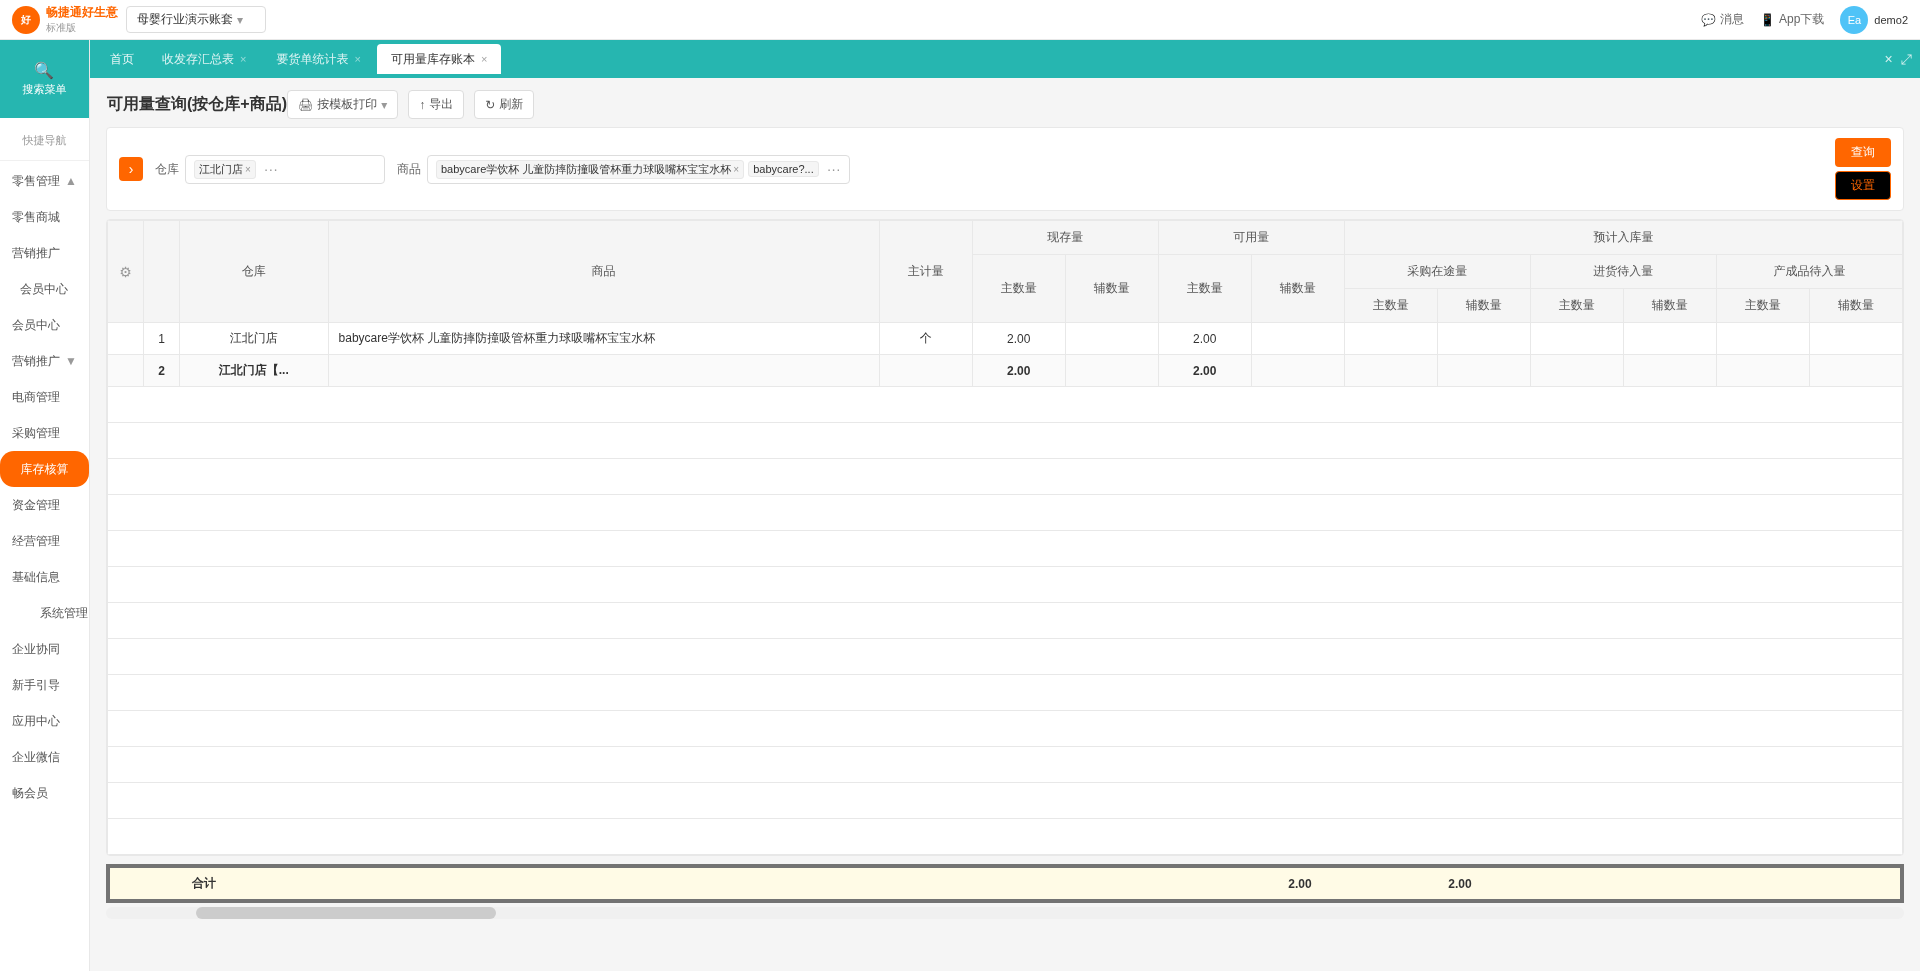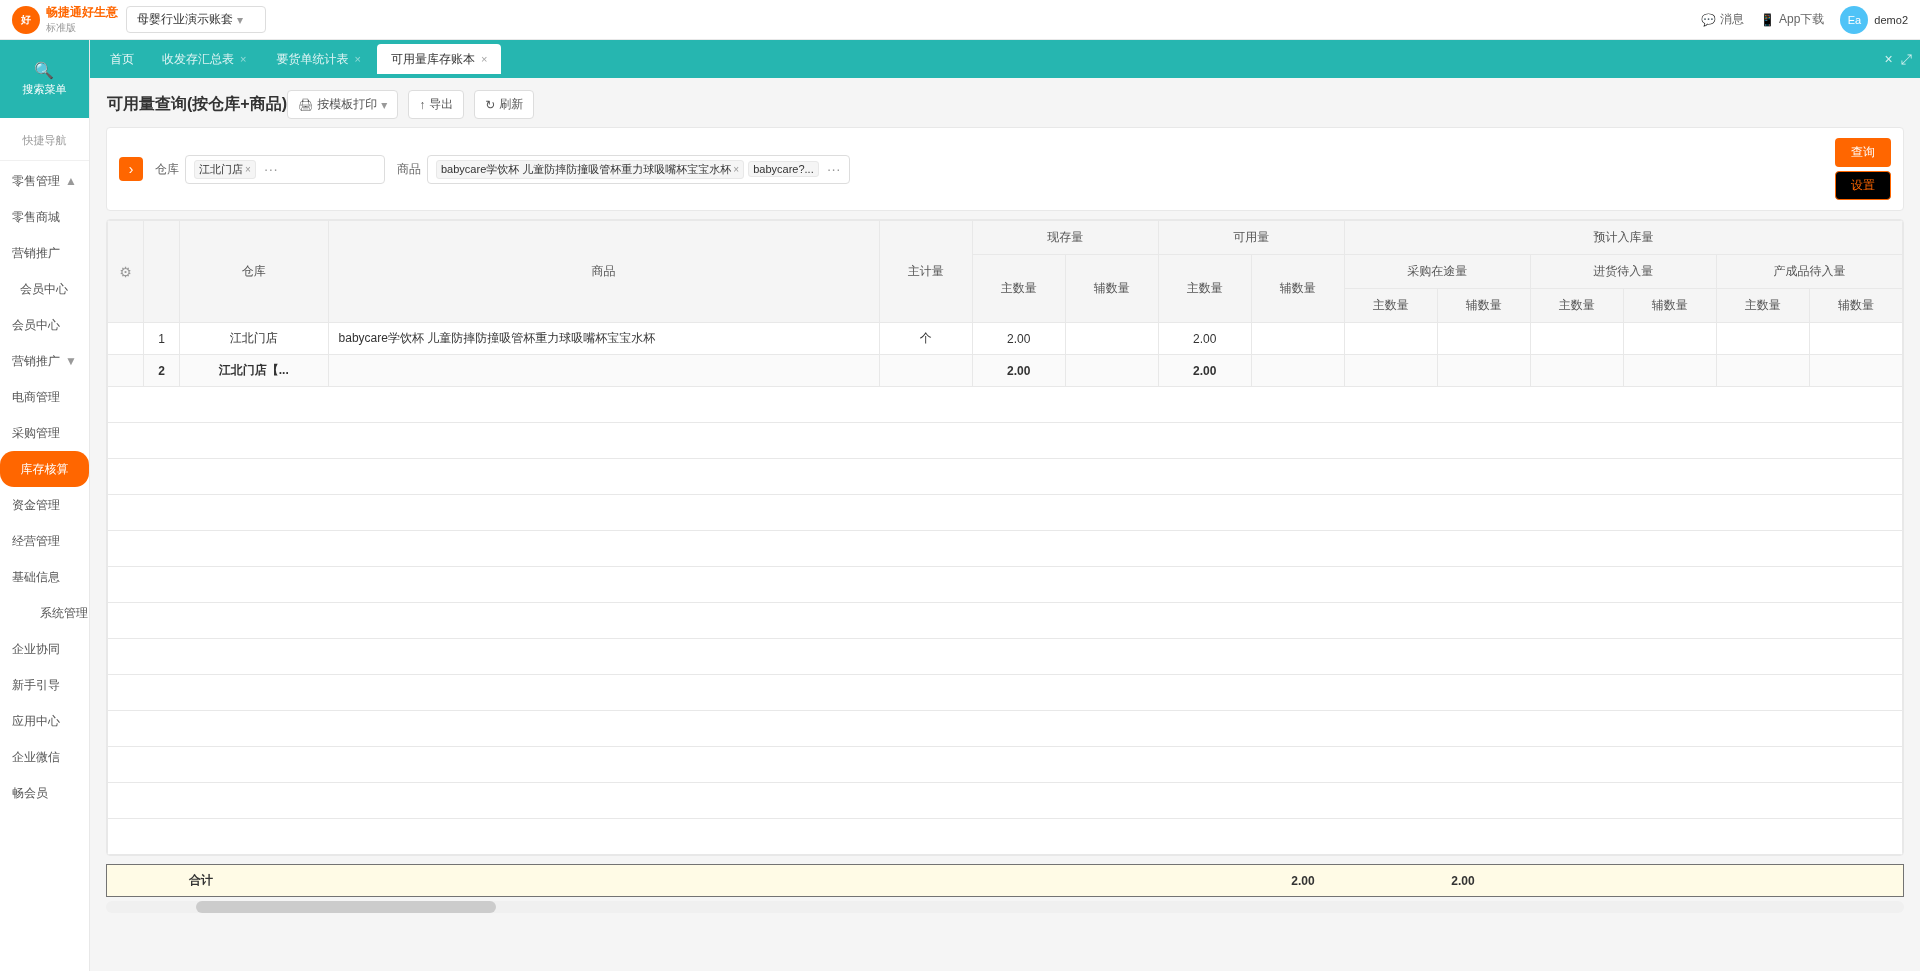--- a/index.html
+++ b/index.html
@@ -500,21 +500,21 @@
         <tr style="height:36px;">
           <td colspan="15"></td>
         </tr>
         <tr style="height:36px;">
           <td colspan="15"></td>
         </tr>
       </tbody>
     </table>
   </div>
 
-  <div style="margin:0 16px 4px;background:#fffbe6;border:1px solid #737373;padding:7px 0;display:flex;align-items:center;font-size:12px;font-weight:600;color:#333;">
+  <div style="margin:0 16px 4px;background:#fffbe6;border:4px solid #737373;padding:7px 0;display:flex;align-items:center;font-size:12px;font-weight:600;color:#333;">
     <span style="width:36px;display:inline-block;text-align:center;"></span>
     <span style="width:36px;display:inline-block;text-align:center;"></span>
     <span style="width:80px;display:inline-block;padding-left:10px;">合计</span>
     <span style="flex:1;"></span>
     <span style="min-width:80px;text-align:center;">2.00</span>
     <span style="min-width:80px;text-align:center;"></span>
     <span style="min-width:80px;text-align:center;">2.00</span>
     <span style="min-width:400px;"></span>
   </div>
 

